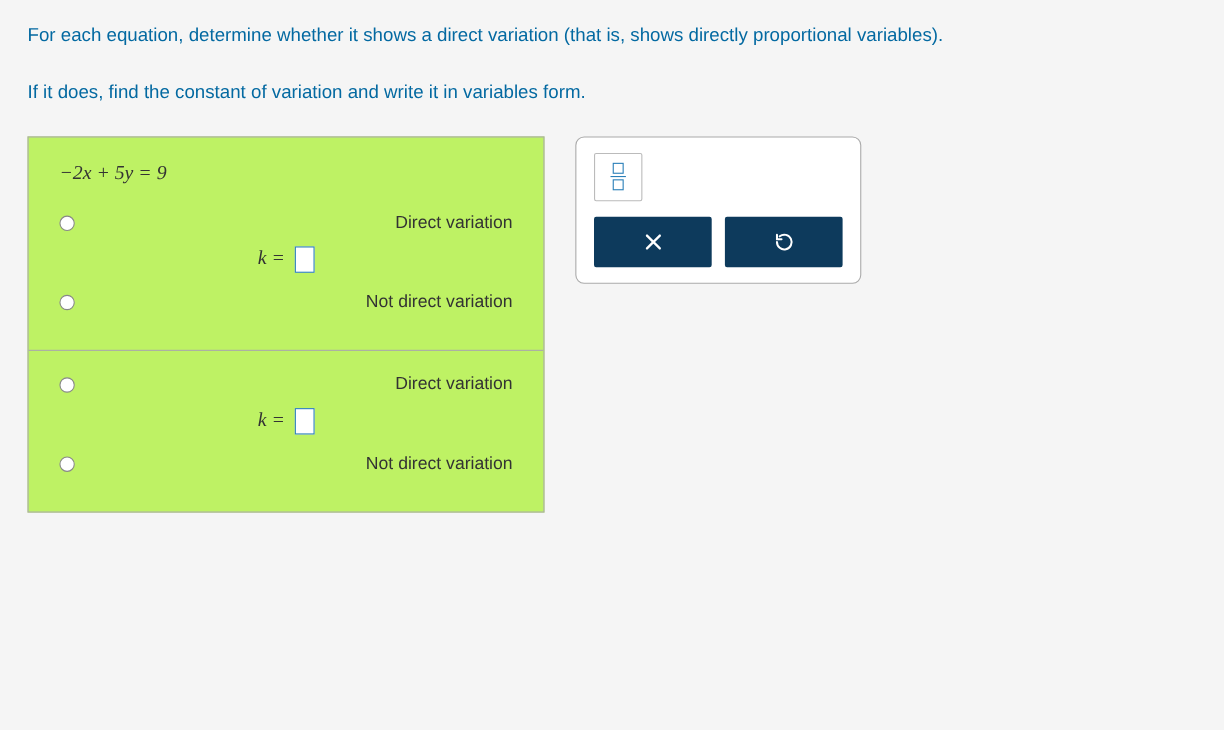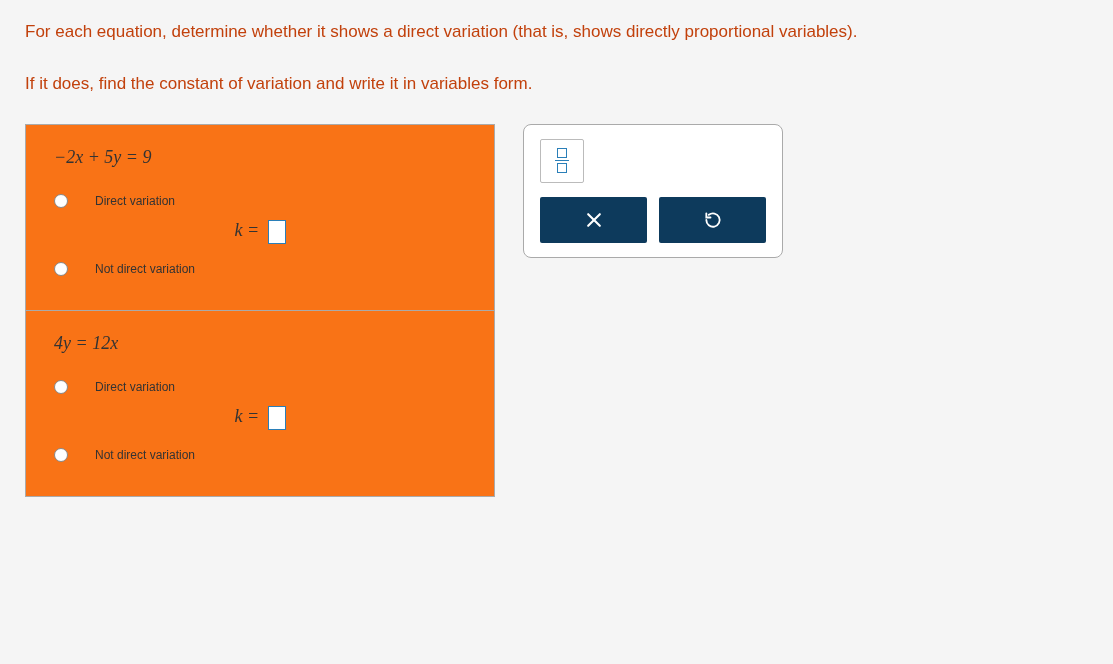--- a/index.html
+++ b/index.html
@@ -11,54 +11,55 @@
       font-family: Arial, sans-serif;
       background: #f5f5f5;
       width: 1113px;
       height: 664px;
       padding: 20px 25px;
       color: #333;
       position: relative;
     }
     .instruction {
       font-size: 17px;
-      color: #c2410c;
+      color: #0369a1;
       margin-bottom: 28px;
       line-height: 1.4;
     }
     .content-row {
       display: flex;
       gap: 28px;
       align-items: flex-start;
     }
     .question-box {
       border: 1px solid #aaa;
       width: 470px;
-      background: #f97316;
+      background: #bef264;
     }
     .question-section {
       padding: 22px 28px 22px 28px;
     }
     .question-section + .question-section {
       border-top: 1px solid #aaa;
     }
     .equation {
       font-size: 18px;
       font-style: italic;
       color: #333;
       margin-bottom: 26px;
       font-family: 'Times New Roman', serif;
     }
     .radio-option {
       display: flex;
       align-items: center;
-      gap: 27px;
+      gap: 8px;
       margin-bottom: 12px;
-      font-size: 12px;
+      font-size: 16px;
       color: #333;
+      justify-content: space-between;
     }
     .radio-circle {
       width: 14px;
       height: 14px;
       border: 1.5px solid #888;
       border-radius: 50%;
       background: #fff;
       flex-shrink: 0;
     }
     .k-row {
@@ -163,21 +164,20 @@
         <span>k =</span>
         <span class="input-box"></span>
       </div>
       <div class="radio-option">
         <span class="radio-circle"></span>
         <span>Not direct variation</span>
       </div>
     </div>
 
     <div class="question-section">
-      <div class="equation">4y = 12x</div>
       <div class="radio-option">
         <span class="radio-circle"></span>
         <span>Direct variation</span>
       </div>
       <div class="k-row">
         <span>k =</span>
         <span class="input-box"></span>
       </div>
       <div class="radio-option">
         <span class="radio-circle"></span>

